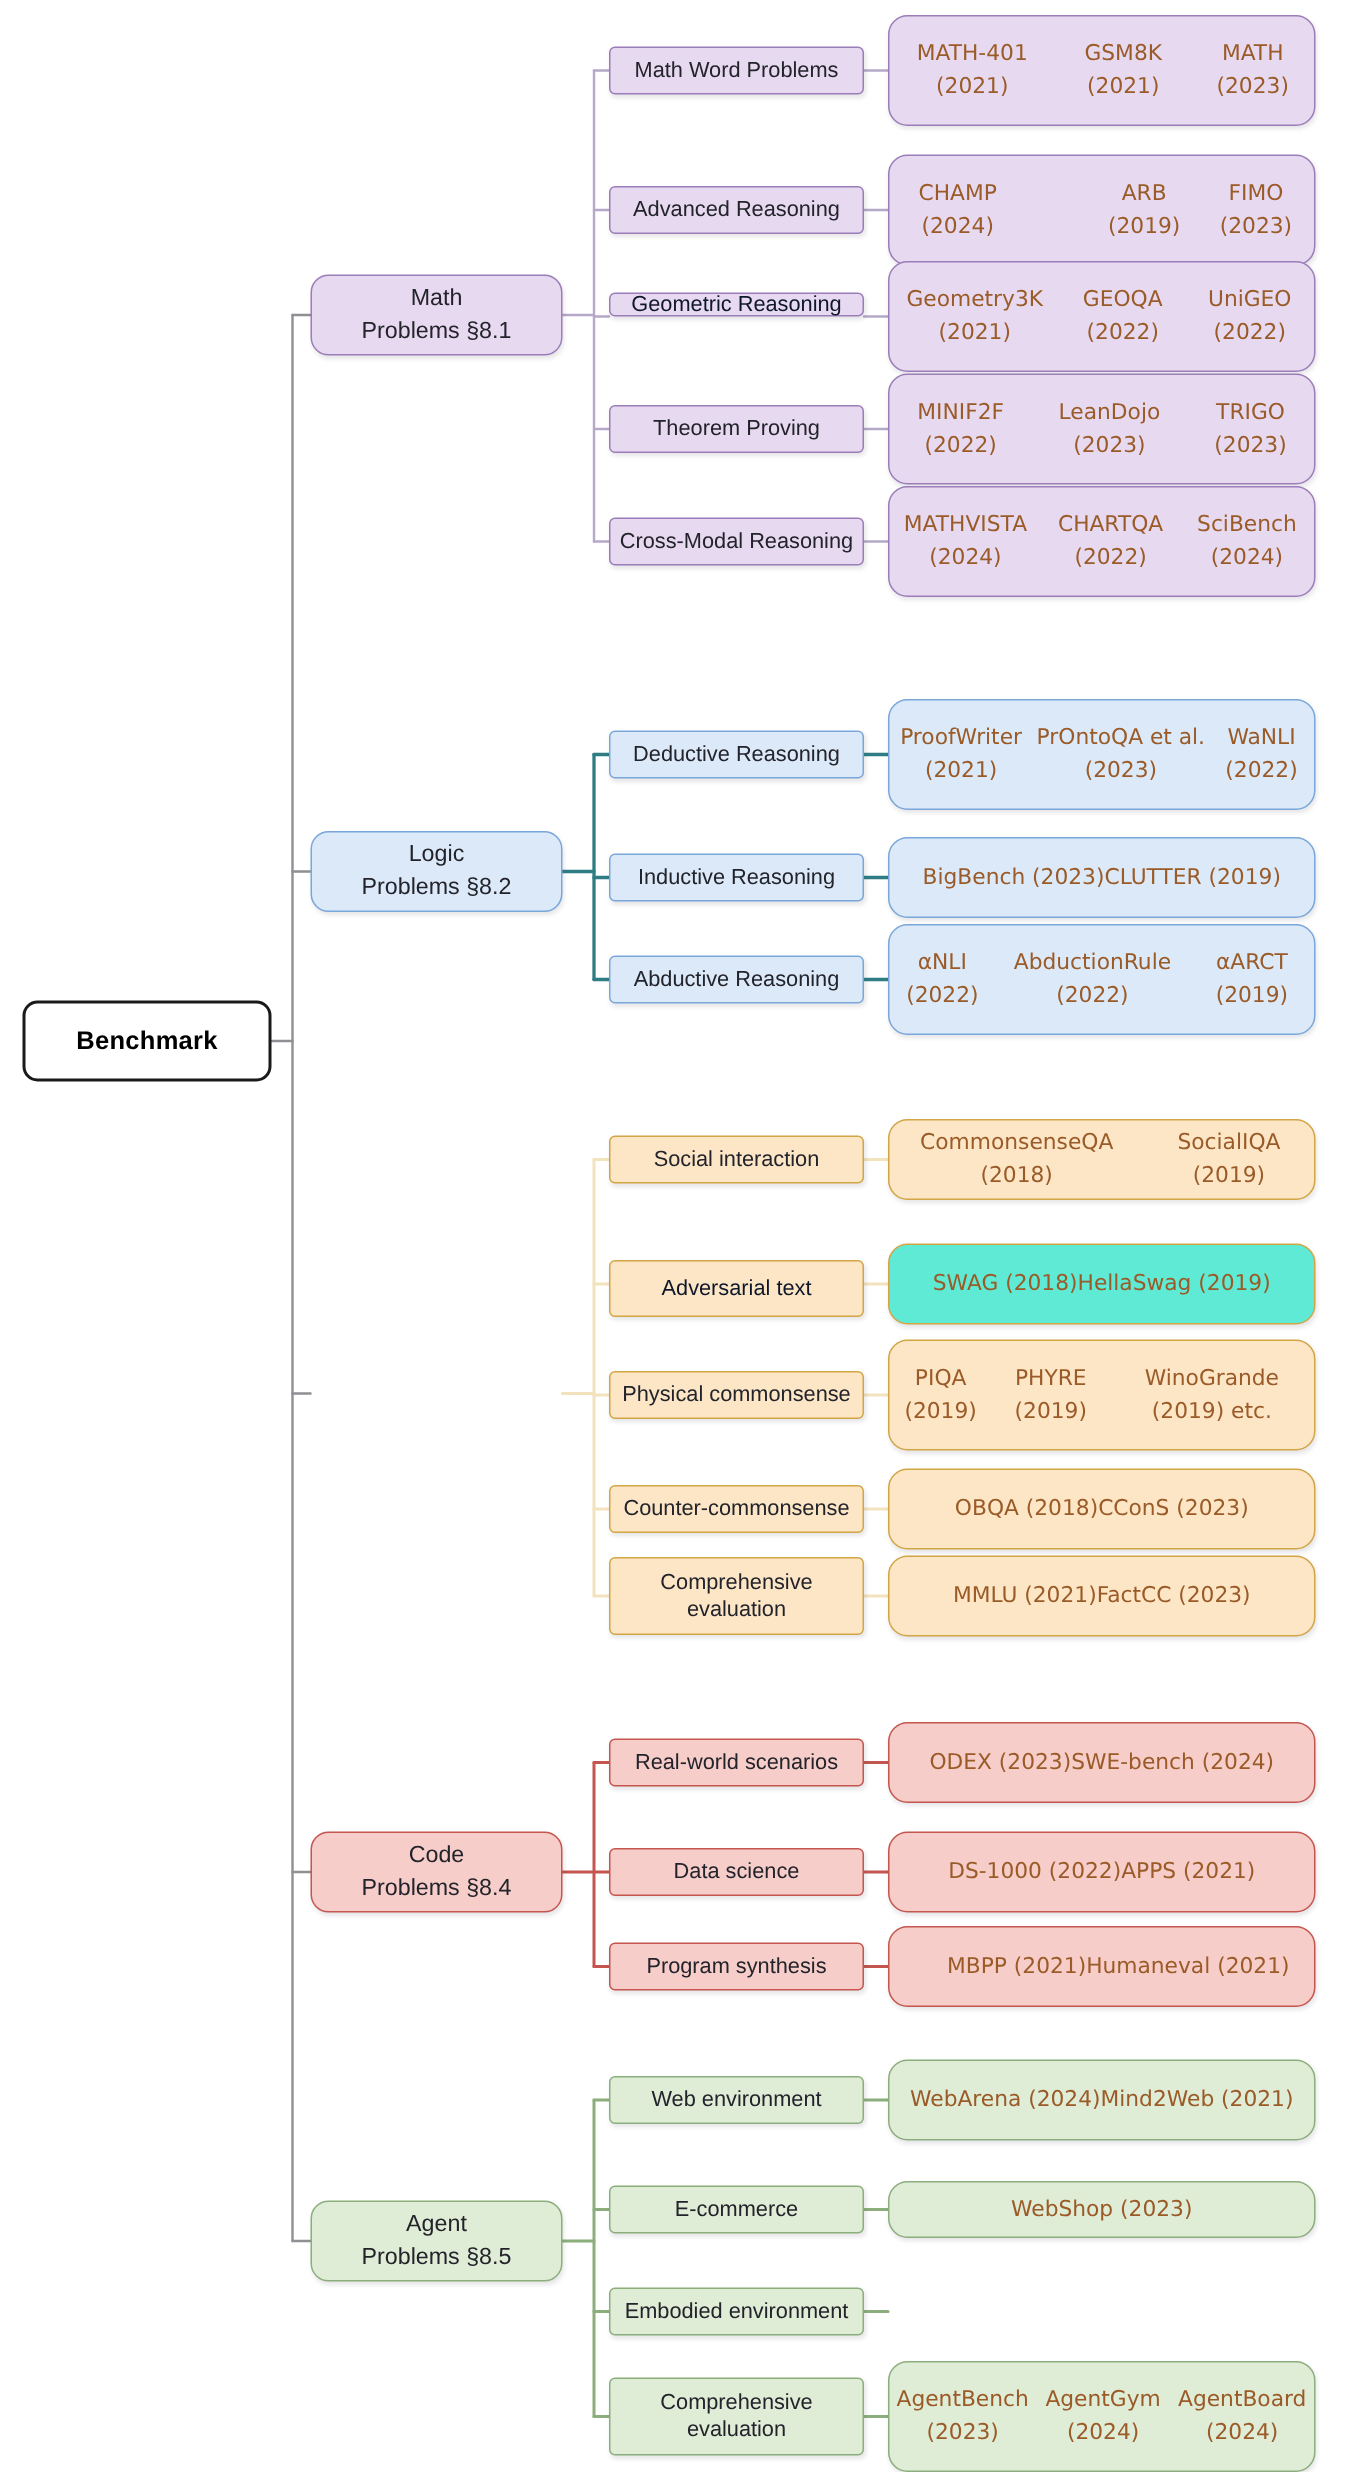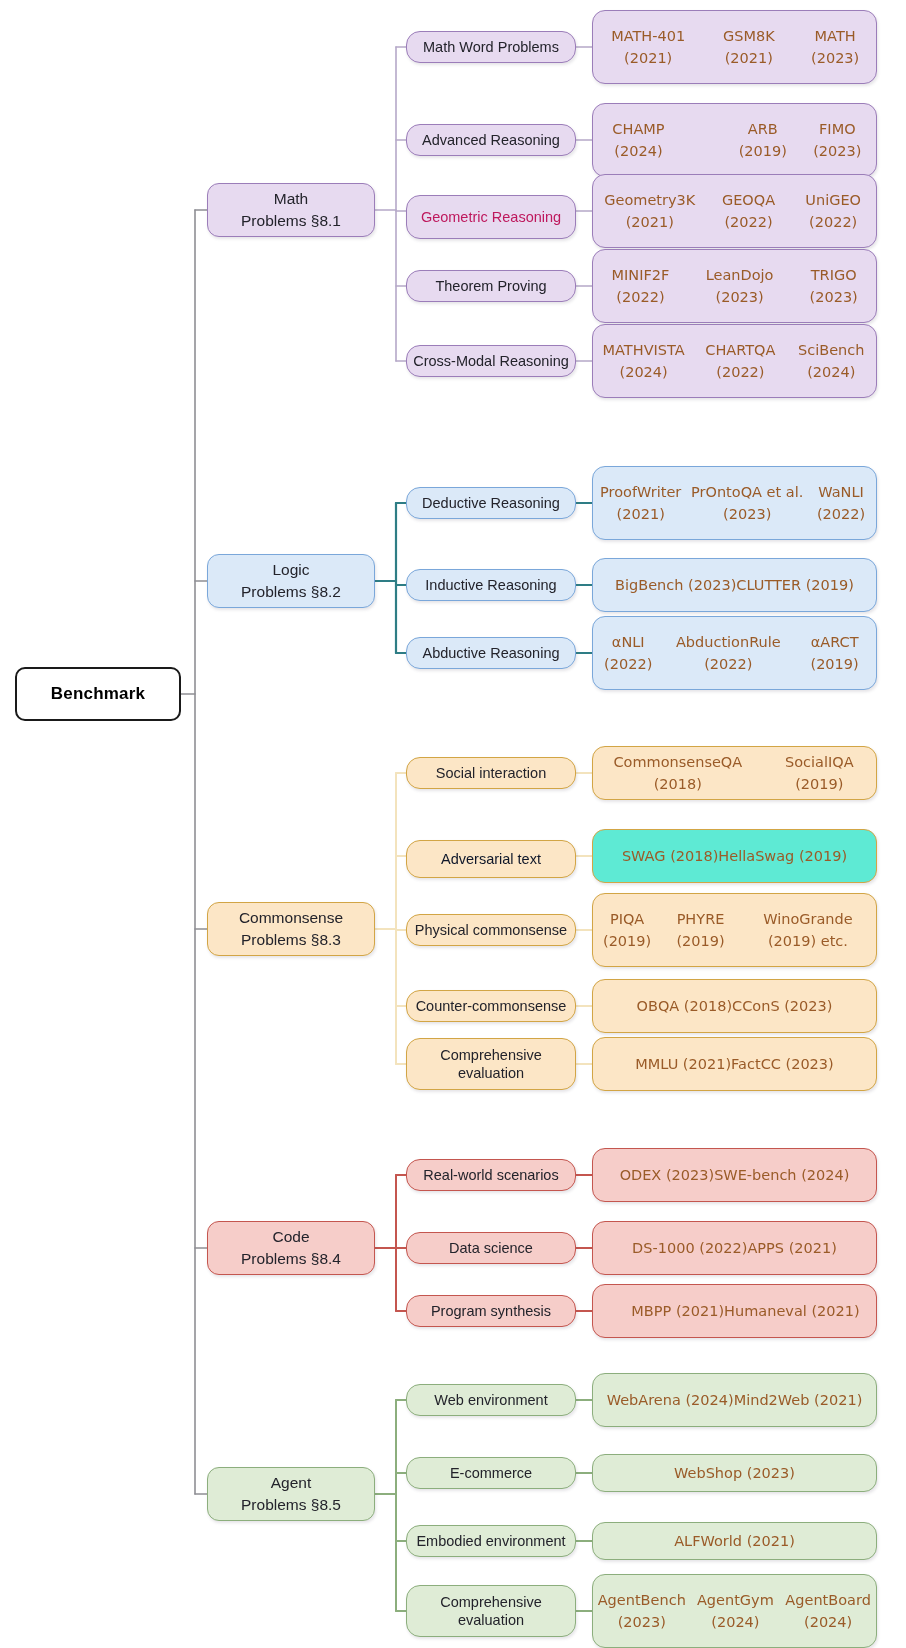--- a/index.html
+++ b/index.html
@@ -14,21 +14,21 @@
     text-align:center;white-space:pre-line;background:#fff;
   }
   .root{
     border-radius:10px;font-weight:bold;font-size:17px;letter-spacing:.2px;
   }
   .l1{
     border-radius:12px;font-size:15.5px;line-height:1.4;
     box-shadow:1px 2px 3px rgba(80,70,90,.14);
   }
   .sub{
-    border-radius:14px;font-size:14.5px;line-height:1.25;
+    border-radius:4px;font-size:14.5px;line-height:1.25;
     box-shadow:1px 2px 3px rgba(80,70,90,.14);
   }
   .leaf{
     border-radius:13px;flex-direction:row;
     box-shadow:1px 2px 3px rgba(80,70,90,.14);
   }
   .leaf .item{
     font-family:"DejaVu Sans",sans-serif;font-size:14.5px;line-height:22px;
   }
 </style>
@@ -95,36 +95,34 @@
       <line x1="396" y1="1611" x2="406" y2="1611" stroke="#8cae7d" stroke-width="2" stroke-linecap="round"></line>
       <line x1="576" y1="1611" x2="592" y2="1611" stroke="#8cae7d" stroke-width="2" stroke-linecap="round"></line>
     </svg>
   <div class="node root" id="root-node" style="left: 15px; top: 667px; width: 166px; height: 54px; background: rgb(255, 255, 255); border: 2px solid rgb(26, 26, 26); color: rgb(0, 0, 0);">Benchmark</div>
 <div class="node l1" style="left: 207px; top: 183px; width: 168px; height: 54px; background: rgb(231, 218, 240); border: 1.8px solid rgb(155, 125, 185); color: rgb(35, 35, 43);">Math
 Problems §8.1</div>
     <div class="node sub" style="left: 406px; top: 31px; width: 170px; height: 32px; background: rgb(231, 218, 240); border: 1.8px solid rgb(155, 125, 185); color: rgb(35, 35, 43);">Math Word Problems</div>
     <div class="node leaf" style="left: 592px; top: 10px; width: 285px; height: 74px; background: rgb(231, 218, 240); border: 1.8px solid rgb(155, 125, 185);"><div class="item" style="color: rgb(154, 91, 40);">MATH-401 (2021)</div><div class="item" style="color: rgb(154, 91, 40);">GSM8K (2021)</div><div class="item" style="color: rgb(154, 91, 40);">MATH (2023)</div></div>
     <div class="node sub" style="left: 406px; top: 124px; width: 170px; height: 32px; background: rgb(231, 218, 240); border: 1.8px solid rgb(155, 125, 185); color: rgb(35, 35, 43);">Advanced Reasoning</div>
     <div class="node leaf" style="left: 592px; top: 103px; width: 285px; height: 74px; background: rgb(231, 218, 240); border: 1.8px solid rgb(155, 125, 185);"><div class="item" style="color: rgb(154, 91, 40);">CHAMP (2024)</div><div class="item" style="color: rgb(154, 91, 40); margin-left: 43px;">ARB (2019)</div><div class="item" style="color: rgb(154, 91, 40);">FIMO (2023)</div></div>
-    <div class="node sub" style="left: 406px; top: 195px; width: 170px; height: 44px; background: rgb(231, 218, 240); border: 1.8px solid rgb(155, 125, 185); color: #be185d;">Geometric Reasoning</div>
+    <div class="node sub" style="left: 406px; top: 195px; width: 170px; height: 16px; background: rgb(231, 218, 240); border: 1.8px solid rgb(155, 125, 185); color: #0f172a;">Geometric Reasoning</div>
     <div class="node leaf" style="left: 592px; top: 174px; width: 285px; height: 74px; background: rgb(231, 218, 240); border: 1.8px solid rgb(155, 125, 185);"><div class="item" style="color: rgb(154, 91, 40);">Geometry3K (2021)</div><div class="item" style="color: rgb(154, 91, 40);">GEOQA (2022)</div><div class="item" style="color: rgb(154, 91, 40);">UniGEO (2022)</div></div>
     <div class="node sub" style="left: 406px; top: 270px; width: 170px; height: 32px; background: rgb(231, 218, 240); border: 1.8px solid rgb(155, 125, 185); color: rgb(35, 35, 43);">Theorem Proving</div>
     <div class="node leaf" style="left: 592px; top: 249px; width: 285px; height: 74px; background: rgb(231, 218, 240); border: 1.8px solid rgb(155, 125, 185);"><div class="item" style="color: rgb(154, 91, 40);">MINIF2F (2022)</div><div class="item" style="color: rgb(154, 91, 40);">LeanDojo (2023)</div><div class="item" style="color: rgb(154, 91, 40);">TRIGO (2023)</div></div>
     <div class="node sub" style="left: 406px; top: 345px; width: 170px; height: 32px; background: rgb(231, 218, 240); border: 1.8px solid rgb(155, 125, 185); color: rgb(35, 35, 43);">Cross-Modal Reasoning</div>
     <div class="node leaf" style="left: 592px; top: 324px; width: 285px; height: 74px; background: rgb(231, 218, 240); border: 1.8px solid rgb(155, 125, 185);"><div class="item" style="color: rgb(154, 91, 40);">MATHVISTA (2024)</div><div class="item" style="color: rgb(154, 91, 40);">CHARTQA (2022)</div><div class="item" style="color: rgb(154, 91, 40);">SciBench (2024)</div></div>
     <div class="node l1" style="left: 207px; top: 554px; width: 168px; height: 54px; background: rgb(219, 233, 248); border: 1.8px solid rgb(122, 167, 218); color: rgb(35, 35, 43);">Logic
 Problems §8.2</div>
     <div class="node sub" style="left: 406px; top: 487px; width: 170px; height: 32px; background: rgb(219, 233, 248); border: 1.8px solid rgb(122, 167, 218); color: rgb(35, 35, 43);">Deductive Reasoning</div>
     <div class="node leaf" style="left: 592px; top: 466px; width: 285px; height: 74px; background: rgb(219, 233, 248); border: 1.8px solid rgb(122, 167, 218);"><div class="item" style="color: rgb(154, 91, 40);">ProofWriter (2021)</div><div class="item" style="color: rgb(154, 91, 40);">PrOntoQA et al. (2023)</div><div class="item" style="color: rgb(154, 91, 40);">WaNLI (2022)</div></div>
     <div class="node sub" style="left: 406px; top: 569px; width: 170px; height: 32px; background: rgb(219, 233, 248); border: 1.8px solid rgb(122, 167, 218); color: rgb(35, 35, 43);">Inductive Reasoning</div>
     <div class="node leaf" style="left: 592px; top: 558px; width: 285px; height: 54px; background: rgb(219, 233, 248); border: 1.8px solid rgb(122, 167, 218);"><div class="item" style="color: rgb(154, 91, 40);">BigBench (2023)</div><div class="item" style="color: rgb(154, 91, 40);">CLUTTER (2019)</div></div>
     <div class="node sub" style="left: 406px; top: 637px; width: 170px; height: 32px; background: rgb(219, 233, 248); border: 1.8px solid rgb(122, 167, 218); color: rgb(35, 35, 43);">Abductive Reasoning</div>
     <div class="node leaf" style="left: 592px; top: 616px; width: 285px; height: 74px; background: rgb(219, 233, 248); border: 1.8px solid rgb(122, 167, 218);"><div class="item" style="color: rgb(154, 91, 40);">αNLI (2022)</div><div class="item" style="color: rgb(154, 91, 40);">AbductionRule (2022)</div><div class="item" style="color: rgb(154, 91, 40);">αARCT (2019)</div></div>
-    <div class="node l1" style="left: 207px; top: 902px; width: 168px; height: 54px; background: rgb(252, 230, 198); border: 1.8px solid rgb(210, 165, 69); color: rgb(35, 35, 43);">Commonsense
-Problems §8.3</div>
     <div class="node sub" style="left: 406px; top: 757px; width: 170px; height: 32px; background: rgb(252, 230, 198); border: 1.8px solid rgb(210, 165, 69); color: rgb(35, 35, 43);">Social interaction</div>
     <div class="node leaf" style="left: 592px; top: 746px; width: 285px; height: 54px; background: rgb(252, 230, 198); border: 1.8px solid rgb(210, 165, 69);"><div class="item" style="color: rgb(154, 91, 40);">CommonsenseQA (2018)</div><div class="item" style="color: rgb(154, 91, 40);">SocialIQA (2019)</div></div>
     <div class="node sub" style="left: 406px; top: 840px; width: 170px; height: 38px; background: rgb(252, 230, 198); border: 1.8px solid rgb(210, 165, 69); color: #0f172a;">Adversarial text</div>
     <div class="node leaf" style="left: 592px; top: 829px; width: 285px; height: 54px; background: #5eead4; border: 1.8px solid rgb(210, 165, 69);"><div class="item" style="color: rgb(154, 91, 40);">SWAG (2018)</div><div class="item" style="color: rgb(154, 91, 40);">HellaSwag (2019)</div></div>
     <div class="node sub" style="left: 406px; top: 914px; width: 170px; height: 32px; background: rgb(252, 230, 198); border: 1.8px solid rgb(210, 165, 69); color: rgb(35, 35, 43);">Physical commonsense</div>
     <div class="node leaf" style="left: 592px; top: 893px; width: 285px; height: 74px; background: rgb(252, 230, 198); border: 1.8px solid rgb(210, 165, 69);"><div class="item" style="color: rgb(154, 91, 40);">PIQA (2019)</div><div class="item" style="color: rgb(154, 91, 40);">PHYRE (2019)</div><div class="item" style="color: rgb(154, 91, 40);">WinoGrande (2019) etc.</div></div>
     <div class="node sub" style="left: 406px; top: 990px; width: 170px; height: 32px; background: rgb(252, 230, 198); border: 1.8px solid rgb(210, 165, 69); color: rgb(35, 35, 43);">Counter-commonsense</div>
     <div class="node leaf" style="left: 592px; top: 979px; width: 285px; height: 54px; background: rgb(252, 230, 198); border: 1.8px solid rgb(210, 165, 69);"><div class="item" style="color: rgb(154, 91, 40);">OBQA (2018)</div><div class="item" style="color: rgb(154, 91, 40);">CConS (2023)</div></div>
     <div class="node sub" style="left: 406px; top: 1038px; width: 170px; height: 52px; background: rgb(252, 230, 198); border: 1.8px solid rgb(210, 165, 69); color: rgb(35, 35, 43);">Comprehensive
 evaluation</div>
@@ -137,17 +135,16 @@
     <div class="node leaf" style="left: 592px; top: 1221px; width: 285px; height: 54px; background: rgb(246, 205, 201); border: 1.8px solid rgb(196, 86, 79);"><div class="item" style="color: rgb(154, 91, 40);">DS-1000 (2022)</div><div class="item" style="color: rgb(154, 91, 40);">APPS (2021)</div></div>
     <div class="node sub" style="left: 406px; top: 1295px; width: 170px; height: 32px; background: rgb(246, 205, 201); border: 1.8px solid rgb(196, 86, 79); color: rgb(35, 35, 43);">Program synthesis</div>
     <div class="node leaf" style="left: 592px; top: 1284px; width: 285px; height: 54px; background: rgb(246, 205, 201); border: 1.8px solid rgb(196, 86, 79); padding-left: 22px;"><div class="item" style="color: rgb(154, 91, 40);">MBPP (2021)</div><div class="item" style="color: rgb(154, 91, 40);">Humaneval (2021)</div></div>
     <div class="node l1" style="left: 207px; top: 1467px; width: 168px; height: 54px; background: rgb(223, 236, 214); border: 1.8px solid rgb(140, 174, 125); color: rgb(35, 35, 43);">Agent
 Problems §8.5</div>
     <div class="node sub" style="left: 406px; top: 1384px; width: 170px; height: 32px; background: rgb(223, 236, 214); border: 1.8px solid rgb(140, 174, 125); color: rgb(35, 35, 43);">Web environment</div>
     <div class="node leaf" style="left: 592px; top: 1373px; width: 285px; height: 54px; background: rgb(223, 236, 214); border: 1.8px solid rgb(140, 174, 125);"><div class="item" style="color: rgb(154, 91, 40);">WebArena (2024)</div><div class="item" style="color: rgb(154, 91, 40);">Mind2Web (2021)</div></div>
     <div class="node sub" style="left: 406px; top: 1457px; width: 170px; height: 32px; background: rgb(223, 236, 214); border: 1.8px solid rgb(140, 174, 125); color: rgb(35, 35, 43);">E-commerce</div>
     <div class="node leaf" style="left: 592px; top: 1454px; width: 285px; height: 38px; background: rgb(223, 236, 214); border: 1.8px solid rgb(140, 174, 125);"><div class="item" style="color: rgb(154, 91, 40);">WebShop (2023)</div></div>
     <div class="node sub" style="left: 406px; top: 1525px; width: 170px; height: 32px; background: rgb(223, 236, 214); border: 1.8px solid rgb(140, 174, 125); color: rgb(35, 35, 43);">Embodied environment</div>
-    <div class="node leaf" style="left: 592px; top: 1522px; width: 285px; height: 38px; background: rgb(223, 236, 214); border: 1.8px solid rgb(140, 174, 125);"><div class="item" style="color: rgb(154, 91, 40);">ALFWorld (2021)</div></div>
     <div class="node sub" style="left: 406px; top: 1585px; width: 170px; height: 52px; background: rgb(223, 236, 214); border: 1.8px solid rgb(140, 174, 125); color: rgb(35, 35, 43);">Comprehensive
 evaluation</div>
     <div class="node leaf" style="left: 592px; top: 1574px; width: 285px; height: 74px; background: rgb(223, 236, 214); border: 1.8px solid rgb(140, 174, 125);"><div class="item" style="color: rgb(154, 91, 40);">AgentBench (2023)</div><div class="item" style="color: rgb(154, 91, 40);">AgentGym (2024)</div><div class="item" style="color: rgb(154, 91, 40);">AgentBoard (2024)</div></div>
   </div>
 
 </body></html>

